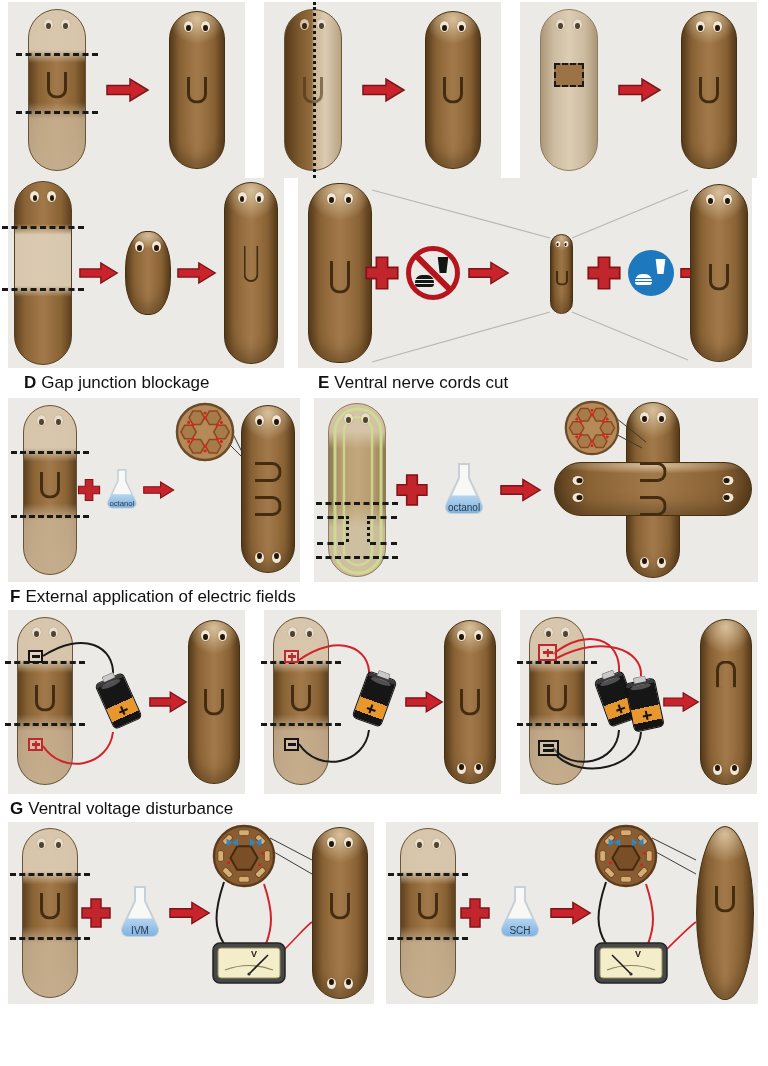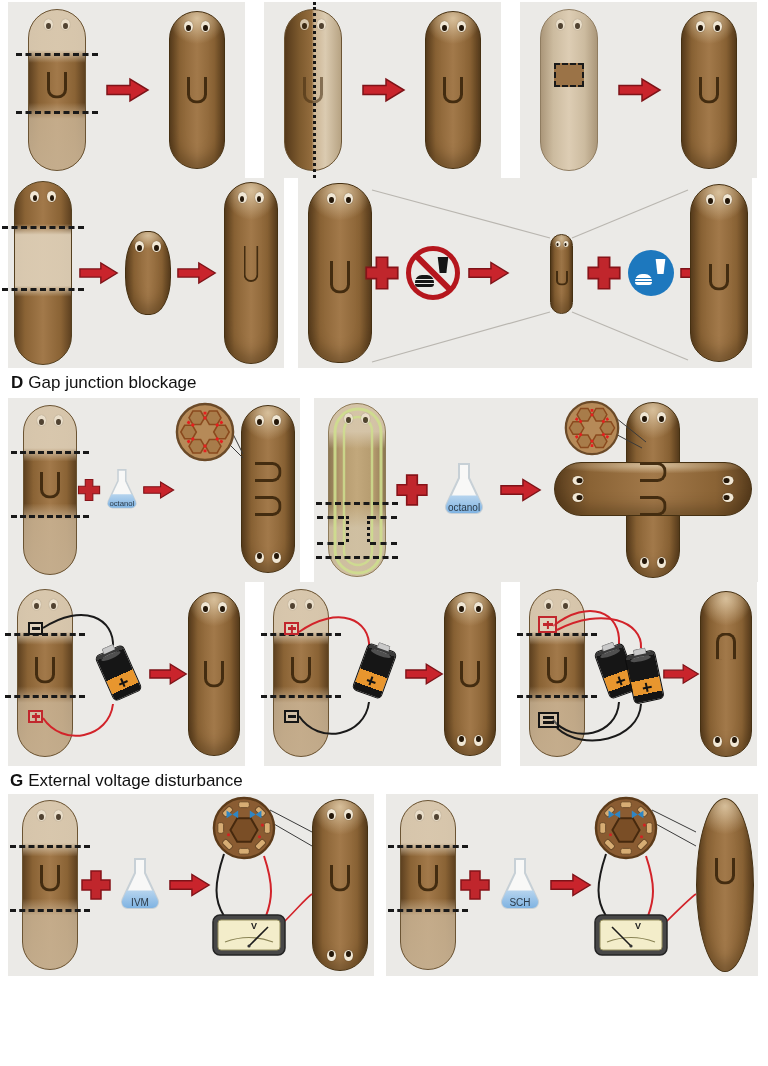--- a/index.html
+++ b/index.html
@@ -250,21 +250,22 @@
         <div class="eyes">
             <i class="eye"></i>
             <i class="eye"></i>
           </div>
         <div class="ph" style="top:52%"></div>
       </div>
     </div>
   </div>
 
   <div class="sec-row">
-    <div class="sec" style="left:11px"><b>D</b><span>Gap junction blockage</span></div>
+    <div class="sec" style="left:24px"><b>D</b><span>Gap junction blockage</span></div>
+    <div class="sec" style="left:318px"><b>E</b><span>Ventral nerve cords cut</span></div>
   </div>
 
   <div class="row" style="gap:14px">
     <div class="panel pD">
       <div class="worm w-ghost" style="width:54px;height:170px;margin-left:12px">
         <div class="eyes dim">
             <i class="eye"></i>
             <i class="eye"></i>
           </div>
         <div class="ph" style="top:47%"></div>
@@ -394,20 +395,21 @@
             <line x1="19.7" y1="37.5" x2="12.8" y2="41.5"></line>
               <line x1="19.7" y1="24.5" x2="12.8" y2="20.5"></line>
             <line x1="31" y1="18" x2="31" y2="10"></line>
               <line x1="42.3" y1="24.5" x2="49.2" y2="20.5"></line>
           </g>
         </svg>
       </div>
     </div>
   </div>
 
+  <div class="sec"><b>F</b><span>External application of electric fields</span></div>
 
   <div class="row">
     <div class="panel pF">
       <div class="grp" style="width:138px;height:176px">
         <svg class="wires" width="138" height="176" viewBox="0 0 138 176">
           <path d="M32,42 C72,16 104,32 102,62" fill="none" stroke="#1a1a1a" stroke-width="2"></path>
           <path d="M102,118 C98,152 52,162 32,132" fill="none" stroke="#d2232a" stroke-width="2"></path>
         </svg>
         <div class="worm w-ghost abs" style="left:6px;top:3px;width:56px;height:168px">
           <div class="eyes dim">
@@ -518,21 +520,21 @@
       <div class="worm w-brown" style="width:52px;height:166px;margin-right:2px">
         <div class="ph flip" style="top:33%"></div>
         <div class="eyes bot">
             <i class="eye"></i>
             <i class="eye"></i>
           </div>
       </div>
     </div>
   </div>
 
-  <div class="sec"><b>G</b><span>External voltage disturbance</span></div>
+  <div class="sec"><b>G</b><span>Ventral voltage disturbance</span></div>
 
   <div class="row" style="gap:12px">
     <div class="panel pG1">
       <div class="worm w-ghost" style="width:56px;height:170px;margin-left:10px">
         <div class="eyes dim">
             <i class="eye"></i>
             <i class="eye"></i>
           </div>
         <div class="ph" style="top:46%"></div>
         <div class="cut" style="top:26%"></div>

